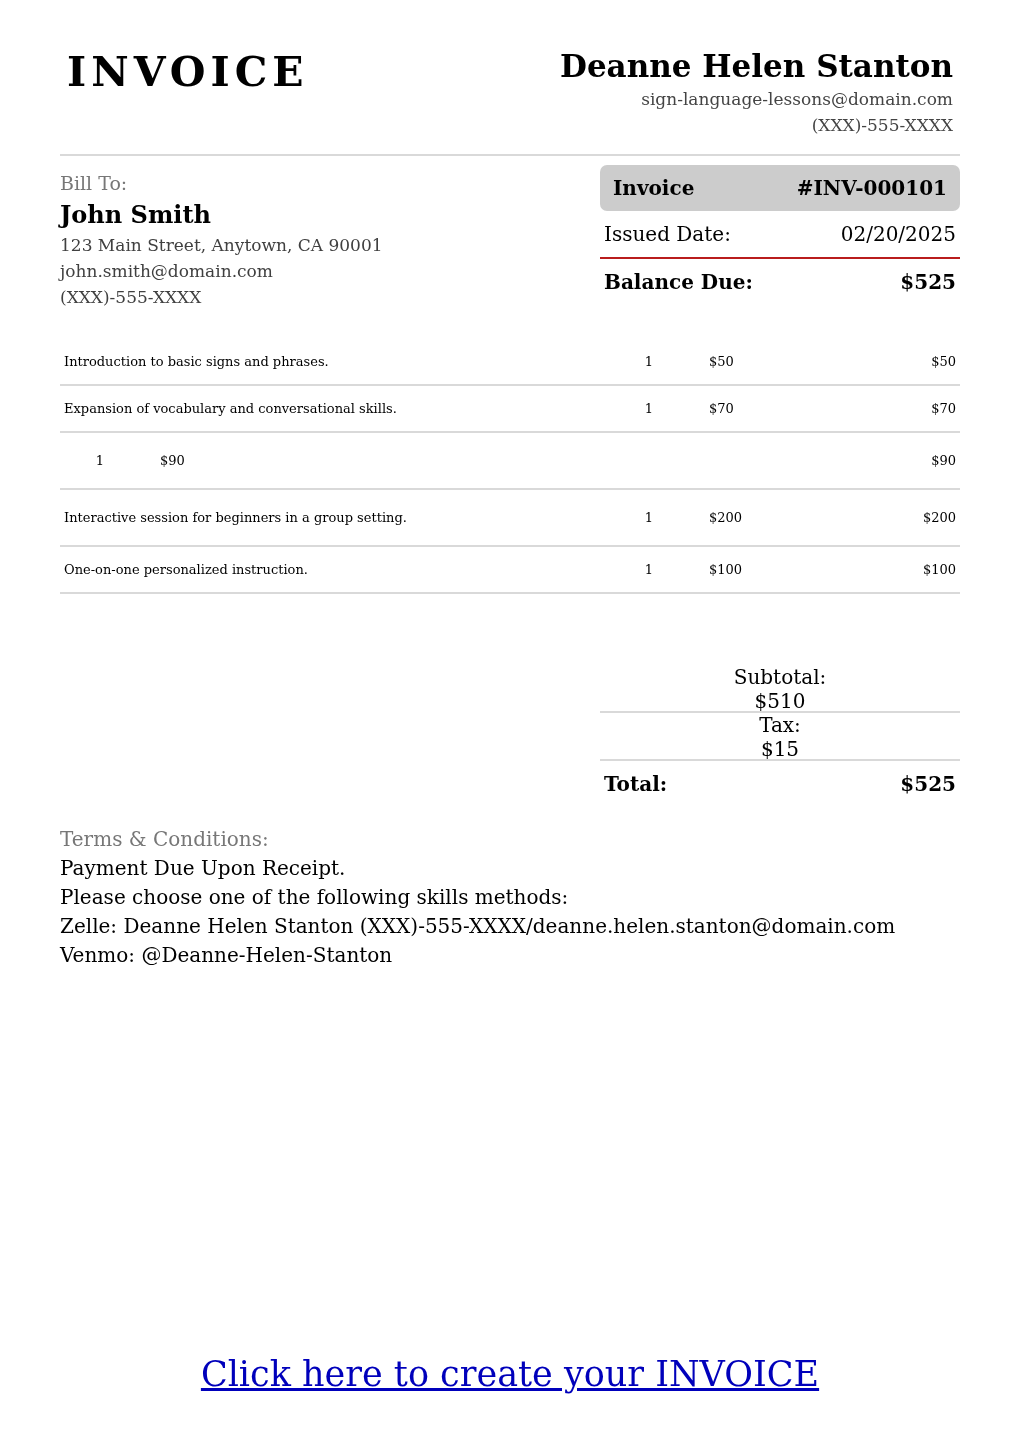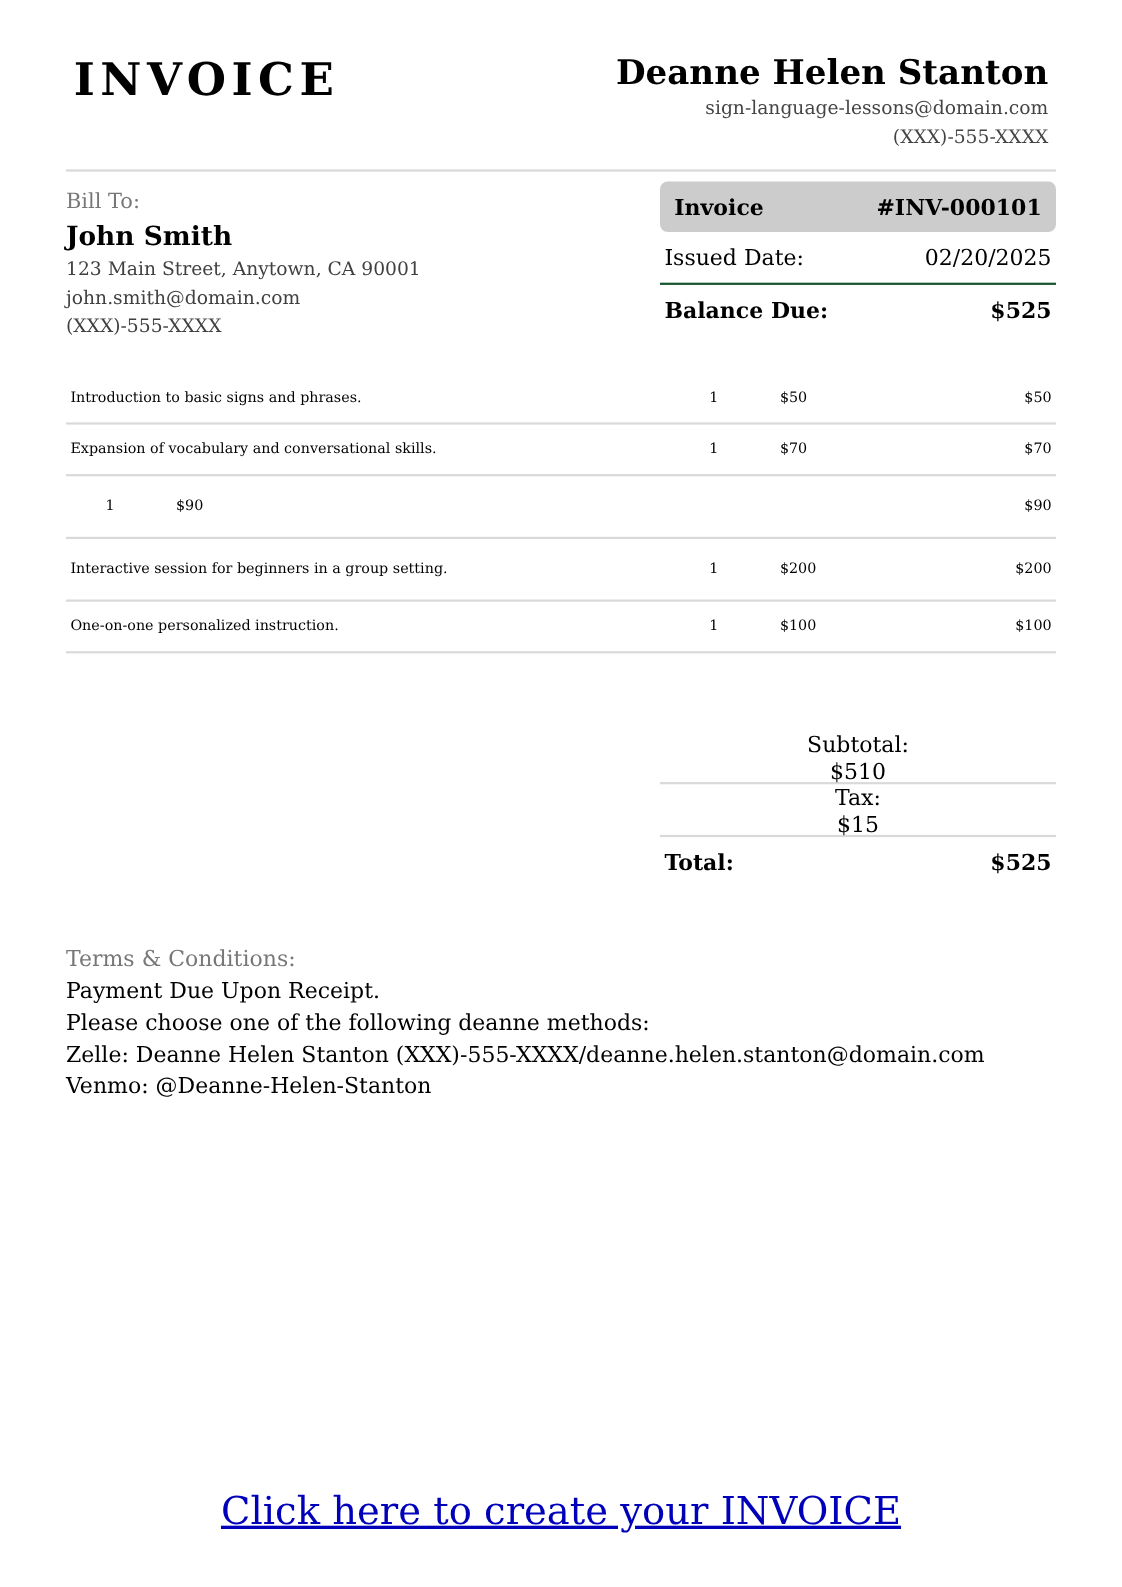--- a/index.html
+++ b/index.html
@@ -94,21 +94,21 @@
       font-size: 20px;
     }
     .meta-row {
       display: flex;
       justify-content: space-between;
       align-items: center;
       height: 46px;
       padding: 0 4px;
       font-size: 20px;
     }
-    .meta-row.divider { border-bottom: 2px solid #14532d; }
+    .meta-row.divider { border-bottom: 2px solid #b91c1c; }
     .meta-row.bold { font-weight: bold; gap: 34px; }
     
     .services {
       position: absolute;
       left: 0;
       top: 339px;
       width: 900px;
     }
     .svc-head {
       background: #cccccc;
@@ -149,21 +149,20 @@
       font-size: 20px;
     }
     .tot-row.divider { border-bottom: 2px solid #d9d9d9; flex-direction: column; }
     .tot-row.bold { font-weight: bold; }
     
     .terms {
       position: absolute;
       left: 0;
       top: 825px;
       width: 900px;
-      margin-top: 32px;
     }
     .terms-label {
       font-size: 20px;
       color: #777;
       line-height: 29px;
     }
     .terms-line {
       font-size: 20px;
       line-height: 29px;
     }
@@ -263,21 +262,21 @@
     </div>
     <div class="tot-row bold">
       <span>Total:</span>
       <span>$525</span>
     </div>
   </div>
 
   <div class="terms">
     <div class="terms-label">Terms &amp; Conditions:</div>
     <div class="terms-line">Payment Due Upon Receipt.</div>
-    <div class="terms-line">Please choose one of the following deanne methods:</div>
+    <div class="terms-line">Please choose one of the following skills methods:</div>
     <div class="terms-line">Zelle: Deanne Helen Stanton (XXX)-555-XXXX/deanne.helen.stanton@domain.com</div>
     <div class="terms-line">Venmo: @Deanne-Helen-Stanton</div>
   </div>
 
 </div>
 
 <div class="cta">
   <a href="#">Click here to create your INVOICE</a>
 </div>
 

